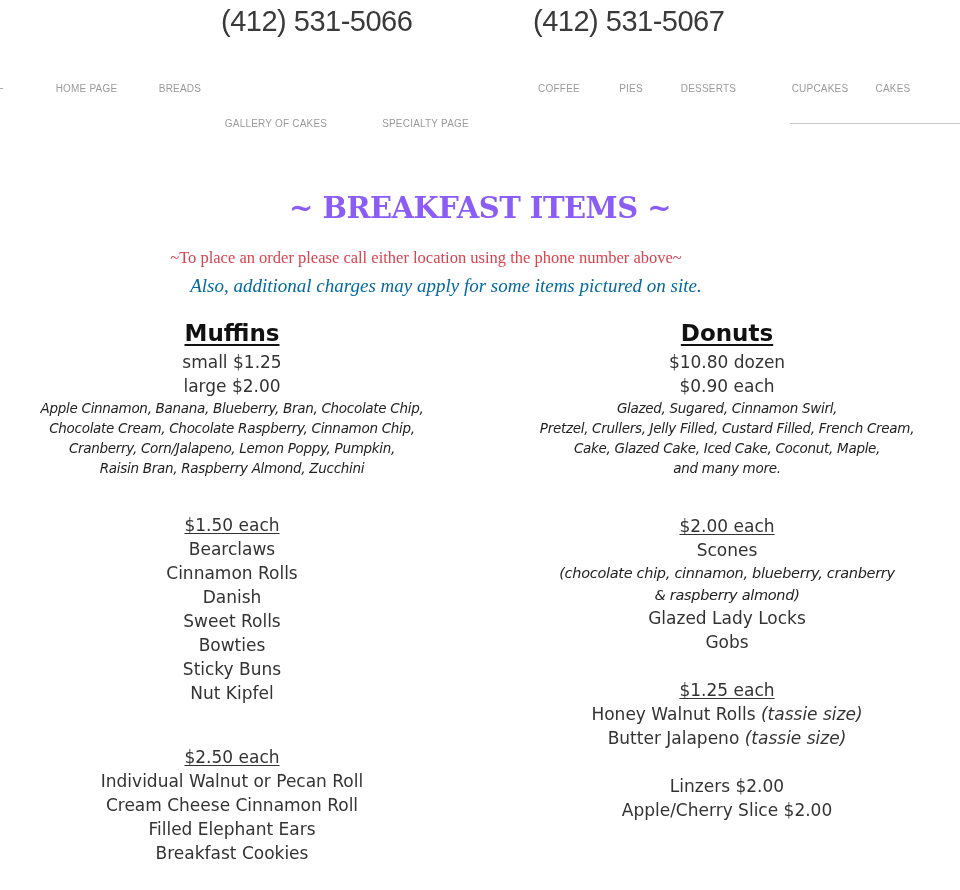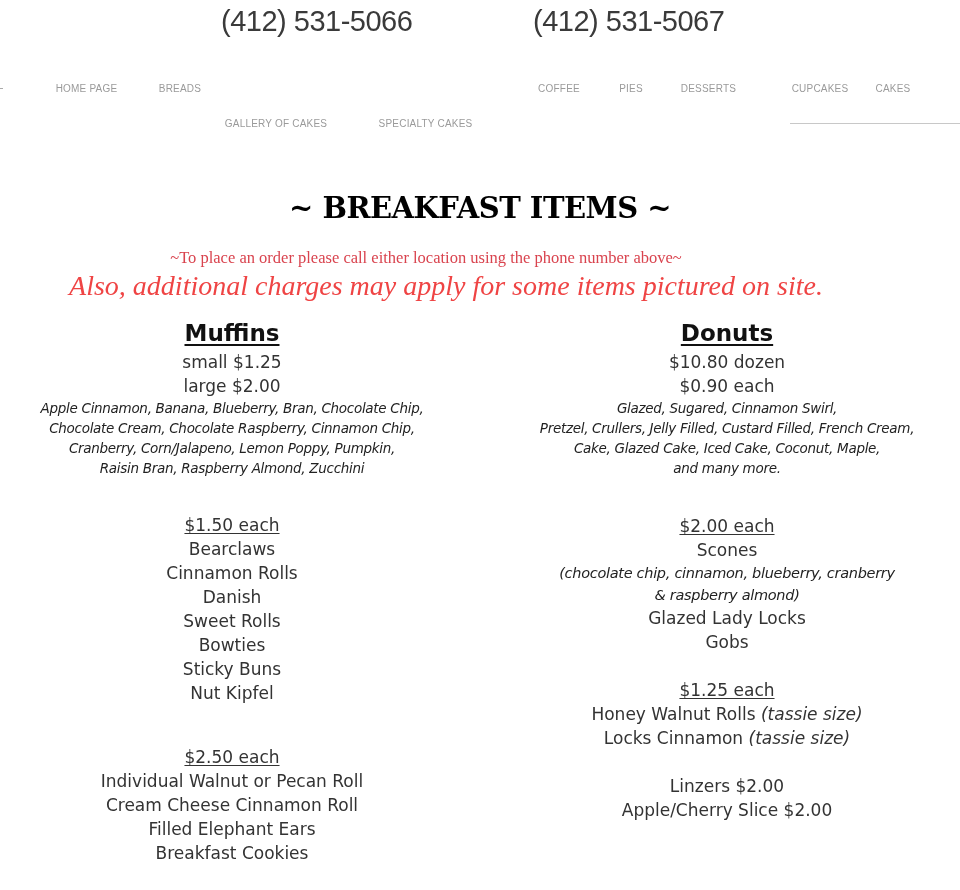--- a/index.html
+++ b/index.html
@@ -11,23 +11,23 @@
     .phone.p2 { left: 520px; }
 
     .nav-dash { position: absolute; left: 0; top: 88px; width: 3px; height: 1px; background: #aaa; }
     .nav-row { position: absolute; left: 0; width: 960px; height: 35px; }
     .nav-row.r1 { top: 71px; }
     .nav-row.r2 { top: 106px; }
     .nav-item { position: absolute; top: 0; height: 35px; line-height: 35px; font-family: "Liberation Sans", sans-serif; font-size: 10px; color: #9a9a9a; white-space: nowrap; text-align: center; cursor: pointer; letter-spacing: 0.2px; }
     .nav-item.active { background: #f4f4f4; color: #444; }
     .nav-rule { position: absolute; left: 790px; top: 123px; width: 170px; height: 1px; background: #c8c8c8; }
 
-    .title { position: absolute; top: 186px; left: 0; width: 960px; text-align: center; font-family: "DejaVu Serif", serif; font-weight: bold; font-size: 29px; color: #000000; line-height: 44px; letter-spacing: -0.5px; }
+    .title { position: absolute; top: 186px; left: 0; width: 960px; text-align: center; font-family: "DejaVu Serif", serif; font-weight: bold; font-size: 29px; color: #8b5cf6; line-height: 44px; letter-spacing: -0.5px; }
     .notice { position: absolute; top: 247px; left: 0; width: 852px; text-align: center; font-family: "Liberation Serif", serif; font-size: 16.5px; color: #d9434e; line-height: 22px; }
-    .charges { position: absolute; top: 268px; left: 0; width: 892px; text-align: center; font-family: "Liberation Serif", serif; font-style: italic; font-size: 28px; color: #ef4444; line-height: 36px; }
+    .charges { position: absolute; top: 268px; left: 0; width: 892px; text-align: center; font-family: "Liberation Serif", serif; font-style: italic; font-size: 19px; color: #0369a1; line-height: 36px; }
 
     .col { position: absolute; top: 316px; width: 480px; text-align: center; }
     .col.left { left: -8px; }
     .col.right { left: 487px; }
     .col .heading { font-family: "DejaVu Sans", sans-serif; font-weight: bold; font-size: 23px; color: #111; text-decoration: underline; text-decoration-thickness: 2px; text-underline-offset: 3px; line-height: 34px; height: 34px; }
     .line { font-family: "DejaVu Sans", sans-serif; font-size: 17px; color: #333; line-height: 24px; height: 24px; white-space: nowrap; }
     .small-it { font-family: "DejaVu Sans", sans-serif; font-style: italic; font-size: 13.5px; color: #222; line-height: 20px; height: 20px; white-space: nowrap; letter-spacing: -0.3px; }
     .price-head { font-family: "DejaVu Sans", sans-serif; font-size: 17px; color: #333; text-decoration: underline; text-underline-offset: 2px; line-height: 24px; height: 24px; }
     .it { font-style: italic; }
     .gap { height: 32px; }
@@ -47,21 +47,21 @@
     <a class="nav-item" style="left:35px;width:103px;">HOME PAGE</a>
     <a class="nav-item" style="left:141px;width:78px;">BREADS</a>
     <a class="nav-item" style="left:517px;width:84px;">COFFEE</a>
     <a class="nav-item" style="left:604px;width:54px;">PIES</a>
     <a class="nav-item" style="left:662px;width:93px;">DESSERTS</a>
     <a class="nav-item" style="left:772px;width:96px;">CUPCAKES</a>
     <a class="nav-item" style="left:858px;width:70px;">CAKES</a>
   </div>
   <div class="nav-row r2">
     <a class="nav-item" style="left:200px;width:152px;">GALLERY OF CAKES</a>
-    <a class="nav-item" style="left:355px;width:141px;">SPECIALTY CAKES</a>
+    <a class="nav-item" style="left:355px;width:141px;">SPECIALTY PAGE</a>
   </div>
   <div class="nav-rule"></div>
 </nav>
 
 <h1 class="title" style="margin:0;">~ BREAKFAST ITEMS ~</h1>
 <div class="notice">~To place an order please call either location using the phone number above~</div>
 <div class="charges">Also, additional charges may apply for some items pictured on site.</div>
 
 <section class="col left">
   <div>
@@ -114,21 +114,21 @@
     <div class="line">Gobs</div>
   </div>
   <div class="gap-sm"></div>
   <div>
     <div class="price-head">$1.25 each</div>
     <div class="line">
       <span>Honey Walnut Rolls</span>
       <span class="it">(tassie size)</span>
     </div>
     <div class="line">
-      <span>Locks Cinnamon</span>
+      <span>Butter Jalapeno</span>
       <span class="it">(tassie size)</span>
     </div>
   </div>
   <div class="gap-sm"></div>
   <div>
     <div class="line">Linzers $2.00</div>
     <div class="line">Apple/Cherry Slice $2.00</div>
   </div>
 </section>
 

